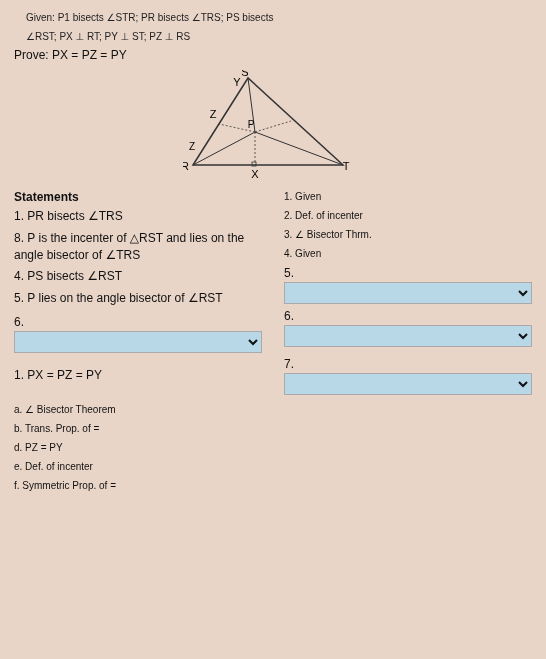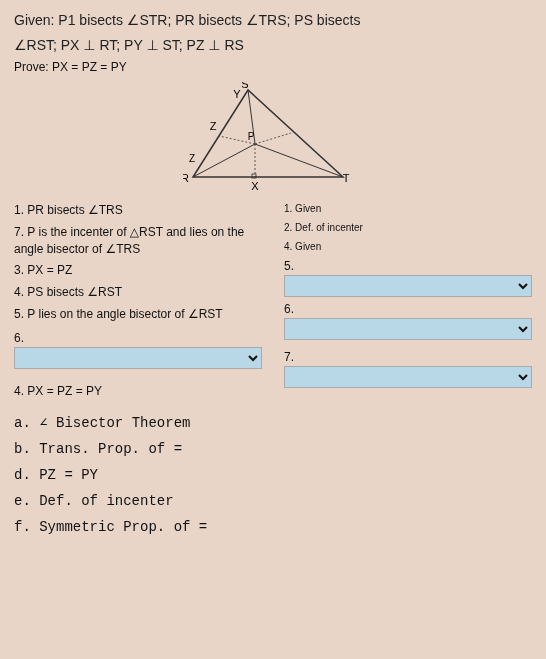--- a/index.html
+++ b/index.html
@@ -6,24 +6,25 @@
     body {
       font-family: Arial, sans-serif;
       font-size: 12px;
       background: #e8d5c8;
       width: 546px;
       min-height: 659px;
       padding: 10px 14px;
       color: #111;
     }
     .given-text {
-      font-size: 14px;
+      font-size: 10px;
       color: #222;
       margin-bottom: 4px;
       line-height: 1.5;
+      margin-left: 12px;
     }
     .prove-text {
       font-size: 12px;
       margin-bottom: 8px;
     }
     .diagram-container {
       display: flex;
       justify-content: center;
       margin-bottom: 10px;
     }
@@ -65,23 +66,22 @@
     .row-5-statements {
       margin-bottom: 5px;
     }
     .row-6-statements {
       margin-bottom: 5px;
     }
     .row-7-statements {
       margin-bottom: 5px;
     }
     .answer-key {
-      font-size: 14px;
+      font-size: 10px;
       line-height: 1.8;
-      font-family: Liberation Mono, monospace;
     }
     .answer-key div {
       margin-bottom: 1px;
     }
     .left-col { padding-right: 6px; }
     .right-col { padding-left: 6px; }
   </style>
 </head>
 <body>
 
@@ -119,24 +119,24 @@
     <text x="68" y="58" text-anchor="middle" style="font-size:10px">P</text>
     <text x="72" y="108" text-anchor="middle">X</text>
     <text x="30" y="48" text-anchor="middle">Z</text>
     <text x="54" y="16" text-anchor="middle">Y</text>
     <text x="9" y="80" text-anchor="middle" style="font-size:10px">Z</text>
   </svg>
 </div>
 
 <div class="two-col">
   <div class="left-col">
+    <div class="col-header">Statements</div>
 
     <div class="statement-row">1. PR bisects ∠TRS</div>
-    <div class="statement-row">7. P is the incenter of △RST and lies on the angle bisector of ∠TRS</div>
-    <div class="statement-row">3. PX = PZ</div>
+    <div class="statement-row">8. P is the incenter of △RST and lies on the angle bisector of ∠TRS</div>
     <div class="statement-row">4. PS bisects ∠RST</div>
 
     <div class="row-5-statements">
       <div class="statement-row">5. P lies on the angle bisector of ∠RST</div>
     </div>
 
     <div class="row-6-statements" style="margin-top:8px;">
       <span>6.</span>
       <select>
         <option value=""></option>
@@ -144,28 +144,29 @@
         <option value="b">b. Trans. Prop. of =</option>
         <option value="c">c. Def. of point</option>
         <option value="d">d. PZ = PY</option>
         <option value="e">e. Def. of incenter</option>
         <option value="f">f. Symmetric Prop. of =</option>
         <option value="g">g. Perpendicular Bisector Theorem</option>
       </select>
     </div>
 
     <div class="row-7-statements" style="margin-top:14px;">
-      <div class="statement-row">4. PX = PZ = PY</div>
+      <div class="statement-row">1. PX = PZ = PY</div>
     </div>
   </div>
 
   <div class="right-col">
 
     <div class="reason-row">1. Given</div>
     <div class="reason-row">2. Def. of incenter</div>
+    <div class="reason-row">3. ∠ Bisector Thrm.</div>
     <div class="reason-row">4. Given</div>
 
     <div style="margin-bottom:5px;">
       <span>5.</span>
       <select>
         <option value=""></option>
         <option value="a">a. ∠ Bisector Theorem</option>
         <option value="b">b. Trans. Prop. of =</option>
         <option value="c">c. Def. of point</option>
         <option value="d">d. PZ = PY</option>

